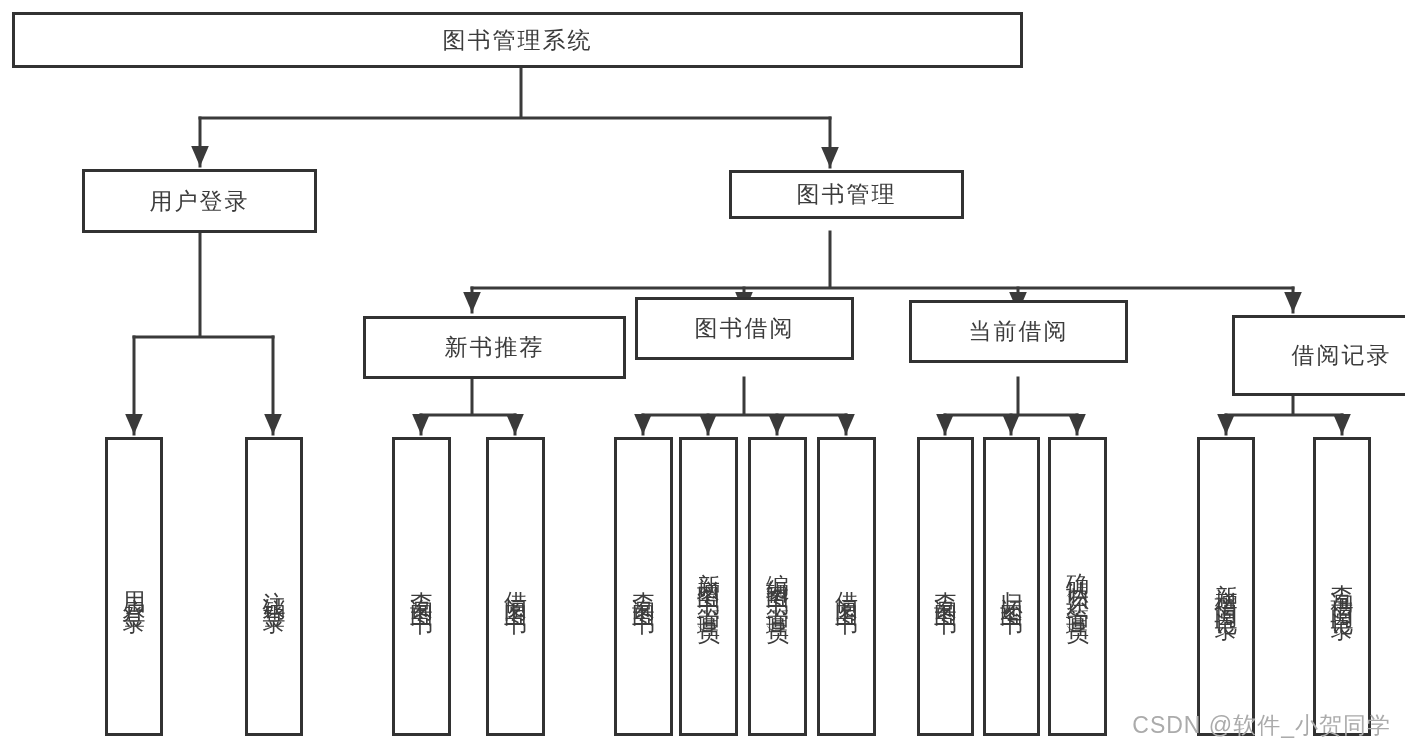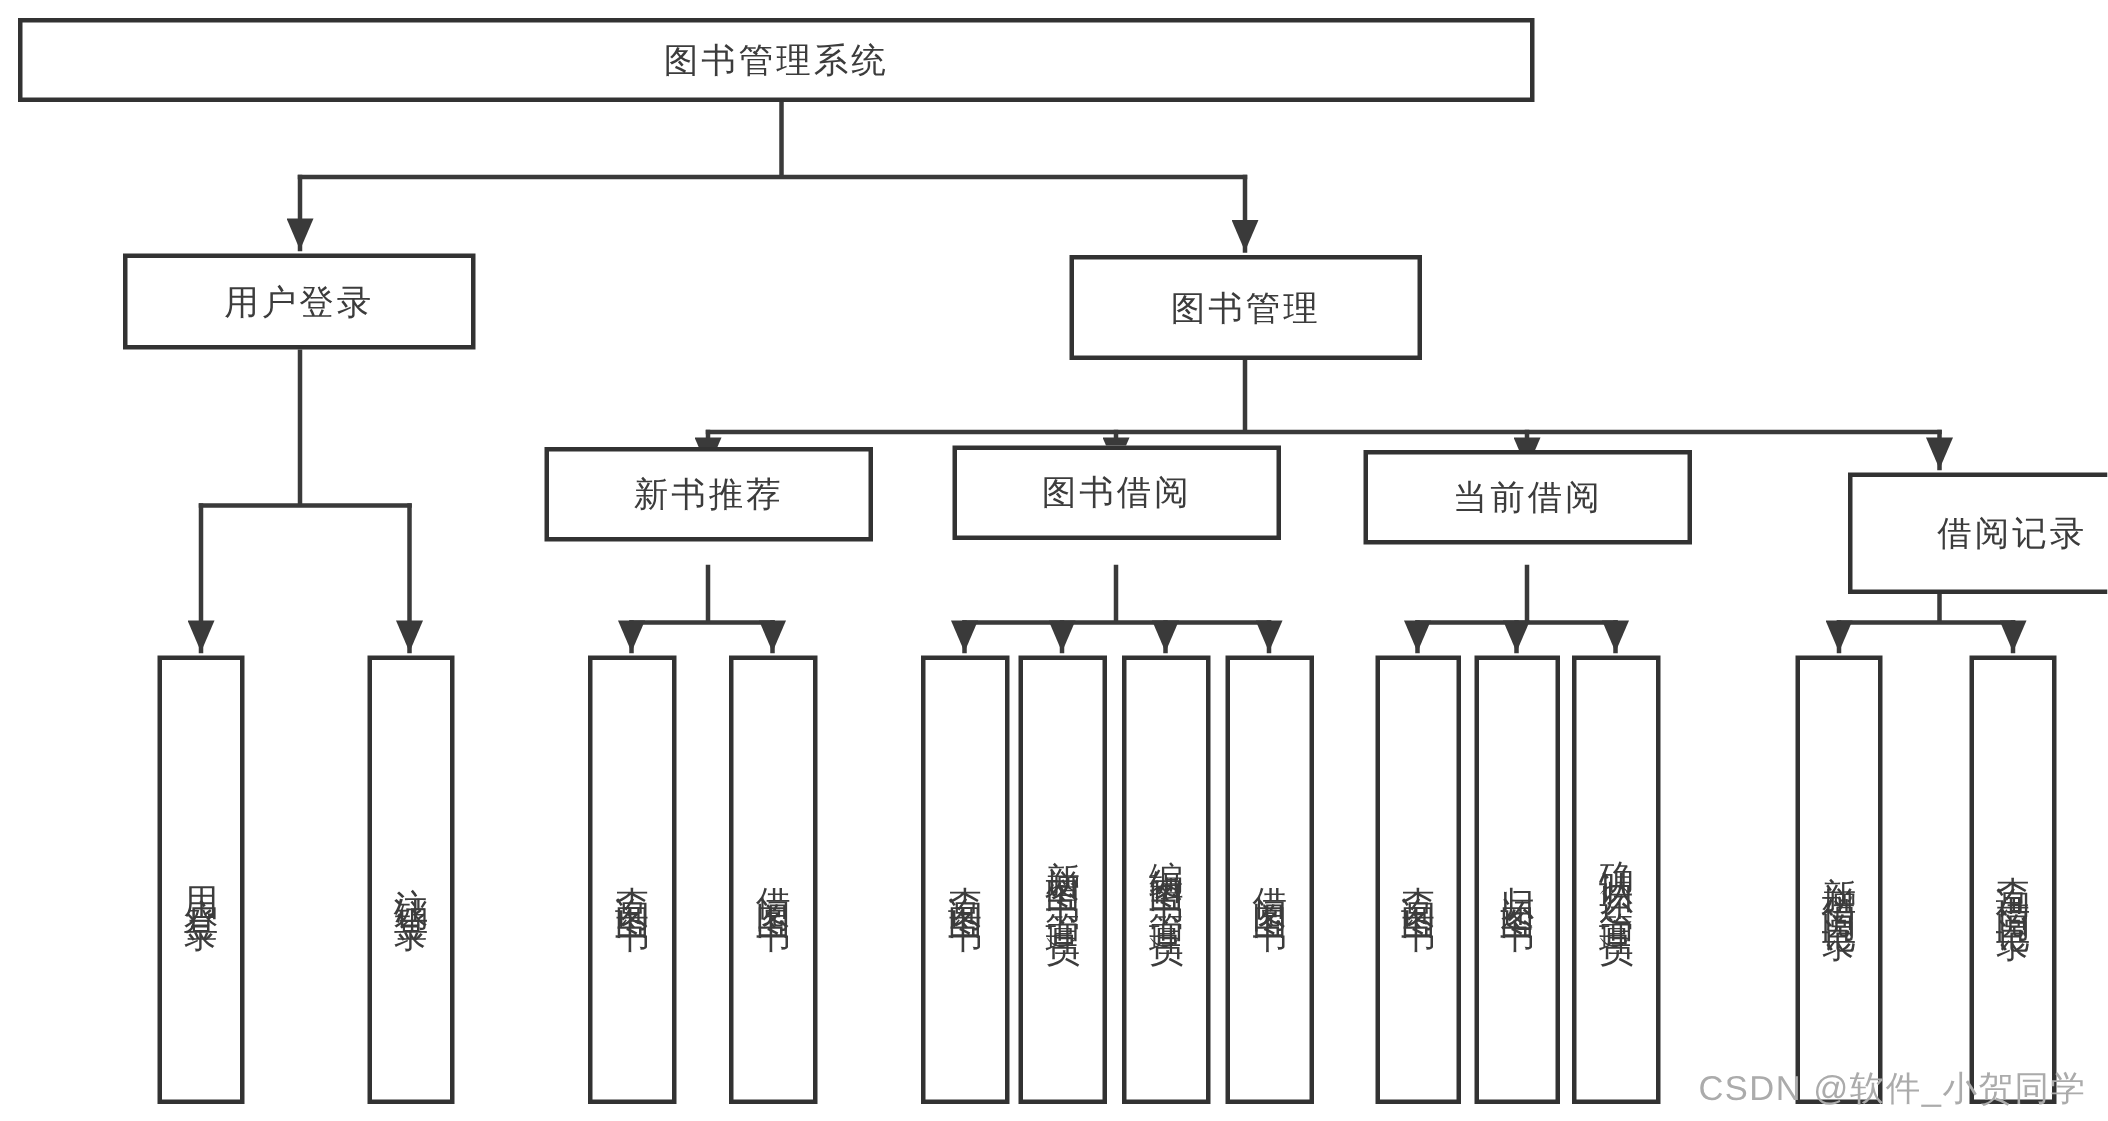--- a/index.html
+++ b/index.html
@@ -97,23 +97,23 @@
 
       <path d="M1293 378 V415 M1226 415 H1342"></path>
       <line x1="1226" y1="415" x2="1226" y2="434" marker-end="url(#arw)"></line>
       <line x1="1342" y1="415" x2="1342" y2="434" marker-end="url(#arw)"></line>
     </g>
   </svg>
 
   <div class="node hbox" style="left:12px; top:12px; width:1011px; height:56px;">图书管理系统</div>
 
   <div class="node hbox" style="left:82px; top:169px; width:235px; height:64px;">用户登录</div>
-  <div class="node hbox" style="left:713px; top:170px; width:235px; height:70px;">图书管理</div>
+  <div class="node hbox" style="left:729px; top:170px; width:235px; height:49px;">图书管理</div>
 
-  <div class="node hbox" style="left:363px; top:298px; width:219px; height:63px;">新书推荐</div>
+  <div class="node hbox" style="left:363px; top:316px; width:263px; height:63px;">新书推荐</div>
   <div class="node hbox" style="left:635px; top:297px; width:219px; height:63px;">图书借阅</div>
   <div class="node hbox" style="left:909px; top:300px; width:219px; height:63px;">当前借阅</div>
   <div class="node hbox" style="left:1232px; top:315px; width:219px; height:81px;">借阅记录</div>
 
   <div class="node vbox" style="left:105px; top:437px; width:58px; height:299px;">
     <span class="vtext">用户登录</span>
   </div>
   <div class="node vbox" style="left:245px; top:437px; width:58px; height:299px;">
     <span class="vtext">注销登录</span>
   </div>

